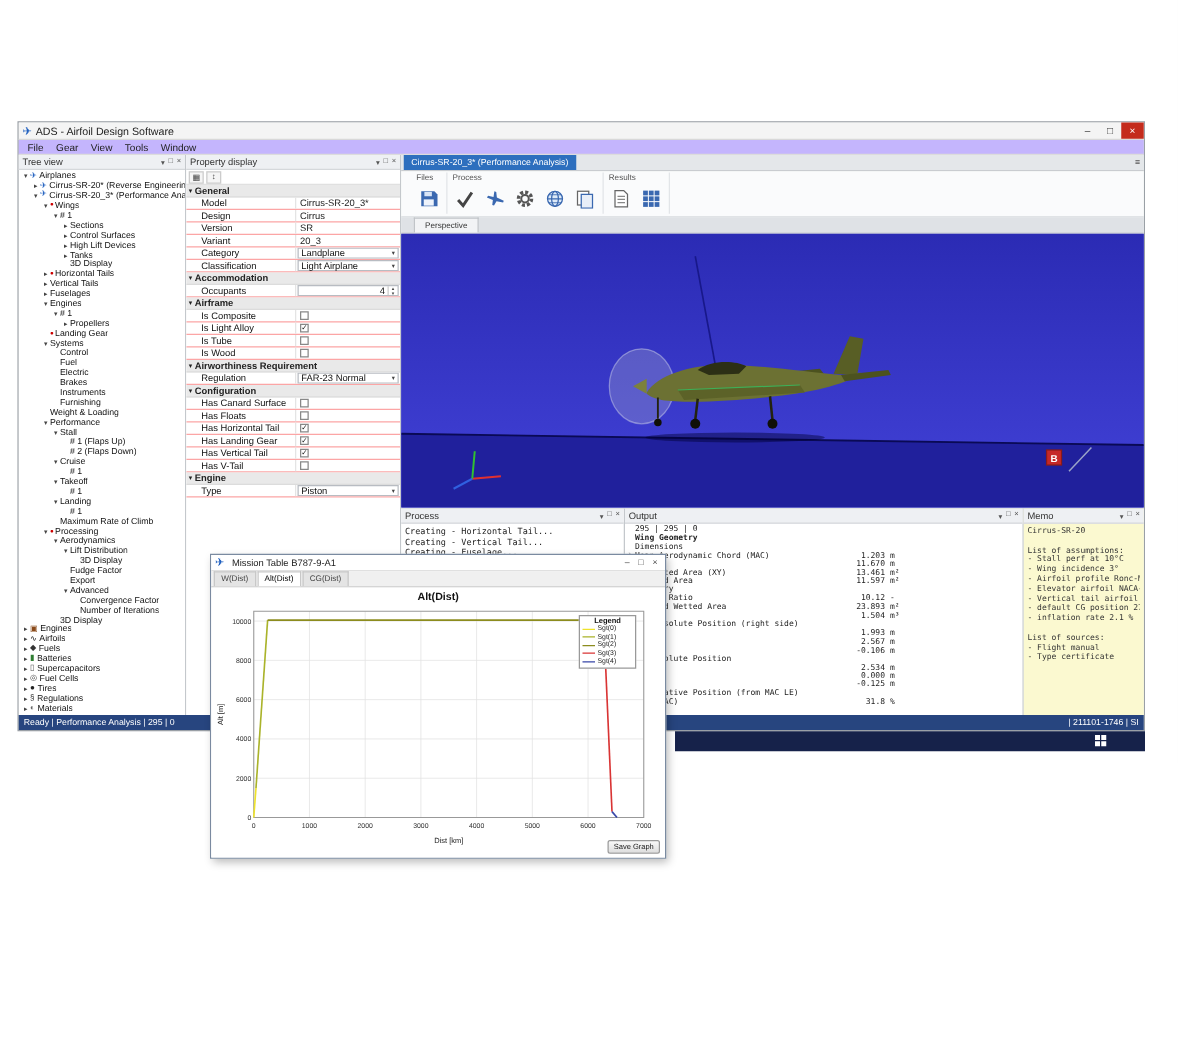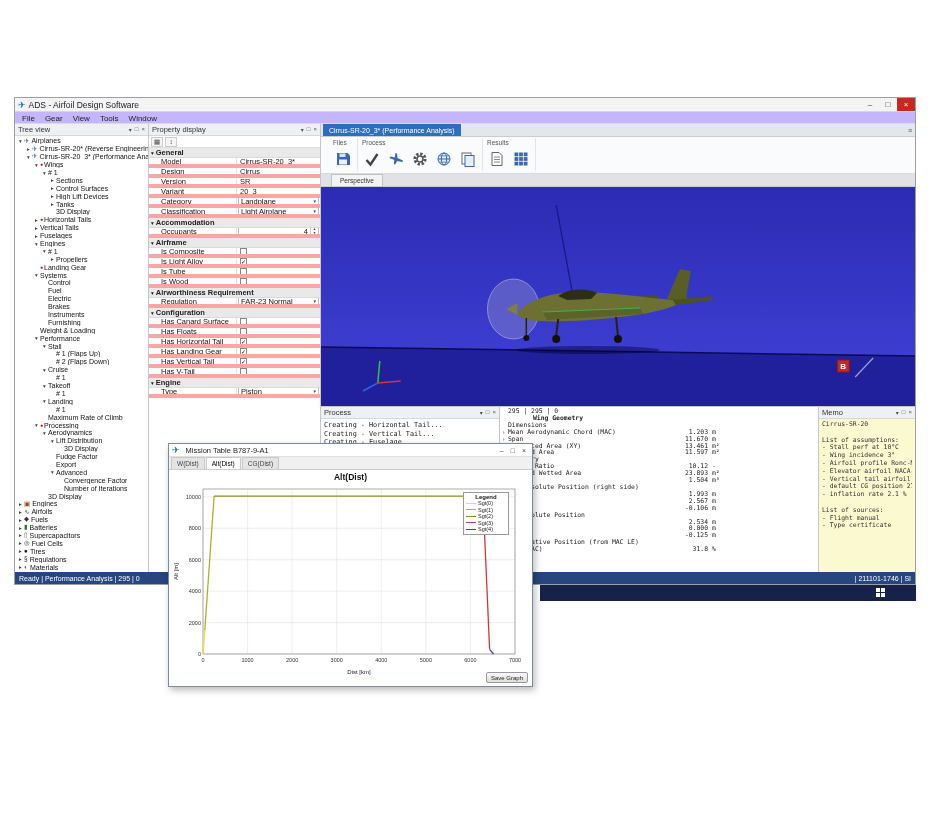--- a/index.html
+++ b/index.html
@@ -31,21 +31,21 @@
   .tree-ico{font-size:6.5px;margin-right:2px;line-height:1;}
   .tree-label{overflow:hidden;}
 
   
   .prop-panel{width:172px;border-right:1px solid #c4c8cc;display:flex;flex-direction:column;background:#fff;flex:0 0 auto;}
   .prop-toolbar{height:12px;border-bottom:1px solid #e0e0e0;display:flex;align-items:center;gap:2px;padding:0 2px;flex:0 0 auto;}
   .pt-btn{width:12px;height:10px;border:1px solid #ccc;background:#f5f5f5;font-size:6.5px;display:flex;align-items:center;justify-content:center;color:#444;}
   .prop-grid{flex:1;overflow:hidden;font-size:7.5px;}
   .prop-cat{height:10px;background:#e9e9e9;display:flex;align-items:center;font-weight:bold;border-bottom:1px solid #dcdcdc;padding-left:2px;gap:2px;color:#222;}
   .prop-cat-arrow{font-size:5.5px;font-weight:normal;}
-  .prop-row{height:10px;display:flex;border-bottom:4px solid #fca5a5;align-items:stretch;}
+  .prop-row{height:10px;display:flex;border-bottom:1px solid #fca5a5;align-items:stretch;}
   .prop-name{width:88px;border-right:1px solid #e4e4e4;padding:0 2px 0 12px;display:flex;align-items:center;white-space:nowrap;overflow:hidden;flex:0 0 auto;}
   .prop-value{flex:1;display:flex;align-items:center;padding:0 1px;overflow:hidden;}
   .prop-text{padding-left:2px;color:#222;white-space:nowrap;}
   .prop-dd{flex:1;height:9px;border:1px solid #b8bcc2;background:#fff;display:flex;align-items:center;padding:0 2px;white-space:nowrap;}
   .dd-arrow{margin-left:auto;font-size:5px;color:#444;padding-left:2px;}
   .prop-check{width:7px;height:7px;border:1px solid #888;background:#fff;font-size:6px;line-height:6px;text-align:center;color:#111;margin-left:2px;flex:0 0 auto;}
   .prop-spin{flex:1;height:9px;border:1px solid #b8bcc2;display:flex;align-items:center;background:#fff;}
   .spin-val{flex:1;text-align:right;padding-right:2px;}
   .spin-btns{width:8px;display:flex;flex-direction:column;font-size:4px;line-height:4px;color:#444;border-left:1px solid #ccc;align-items:center;height:100%;justify-content:center;}
 
@@ -66,21 +66,21 @@
   .viewport svg{display:block;width:100%;height:100%;}
 
   
   .bottom-panels{flex:1;display:flex;min-height:0;border-top:1px solid #c4c8cc;}
   .process-panel{width:179px;border-right:1px solid #c4c8cc;display:flex;flex-direction:column;background:#fff;flex:0 0 auto;}
   .process-body{flex:1;font-size:6.8px;line-height:8.5px;padding:2px 3px;font-family:"DejaVu Sans Mono",monospace;color:#222;overflow:hidden;}
   .output-panel{width:319px;border-right:1px solid #c4c8cc;display:flex;flex-direction:column;background:#fff;flex:0 0 auto;}
   .output-body{flex:1;font-size:6.4px;line-height:6.9px;padding:1px 2px;font-family:"DejaVu Sans Mono",monospace;color:#222;overflow:hidden;}
   .out-line{display:flex;white-space:nowrap;position:relative;}
   .out-gutter{width:6px;flex:0 0 auto;color:#555;font-size:5.5px;}
-  .out-heading .out-label{font-weight:bold;margin-left:25px;}
+  .out-heading .out-label{font-weight:bold;}
   .out-value{position:absolute;left:158px;width:48px;text-align:right;}
   .out-unit{position:absolute;left:210px;}
   .memo-panel{flex:1;display:flex;flex-direction:column;background:#fbf9d0;min-width:0;}
   .memo-body{flex:1;font-size:6.4px;line-height:7.8px;padding:2px 3px;font-family:"DejaVu Sans Mono",monospace;color:#333;overflow:hidden;}
   .memo-line{white-space:nowrap;overflow:hidden;}
 
   .statusbar{height:12px;background:#27457f;color:#fff;display:flex;align-items:center;justify-content:space-between;padding:0 4px;font-size:7px;flex:0 0 auto;}
 
   
   .taskbar-strip{position:absolute;left:540px;top:585px;width:376px;height:16px;background:#16224a;}
@@ -692,20 +692,28 @@
               </span>
             </div>
             <div class="process-body" id="process-lines">
                 <div class="proc-line">Creating - Horizontal Tail...</div>
                 <div class="proc-line">Creating - Vertical Tail...</div>
                 <div class="proc-line">Creating - Fuselage...</div>
               </div>
           </div>
 
           <div class="output-panel">
+            <div class="panel-header">
+              <span>Output</span>
+              <span class="ph-icons">
+                <span>▾</span>
+                <span>□</span>
+                <span>×</span>
+              </span>
+            </div>
             <div class="output-body" id="output-lines">
                 <div class="out-line">
                   <span class="out-gutter"></span>
                   <span class="out-label">295 | 295 | 0</span>
                 </div>
                 <div class="out-line out-heading">
                   <span class="out-gutter"></span>
                   <span class="out-label">Wing Geometry</span>
                 </div>
                 <div class="out-line">

